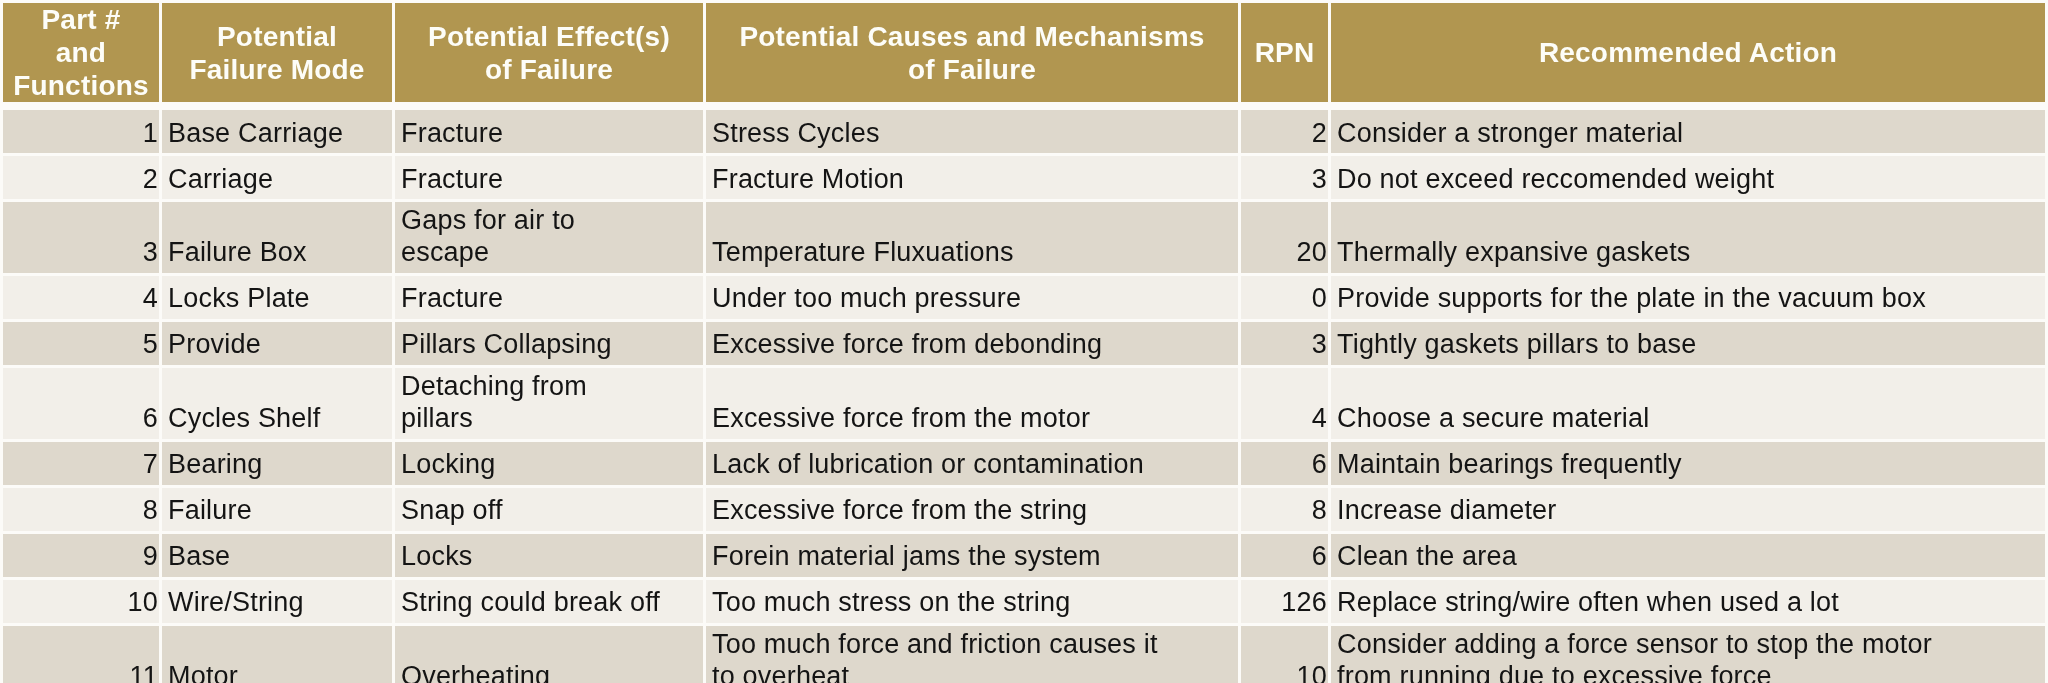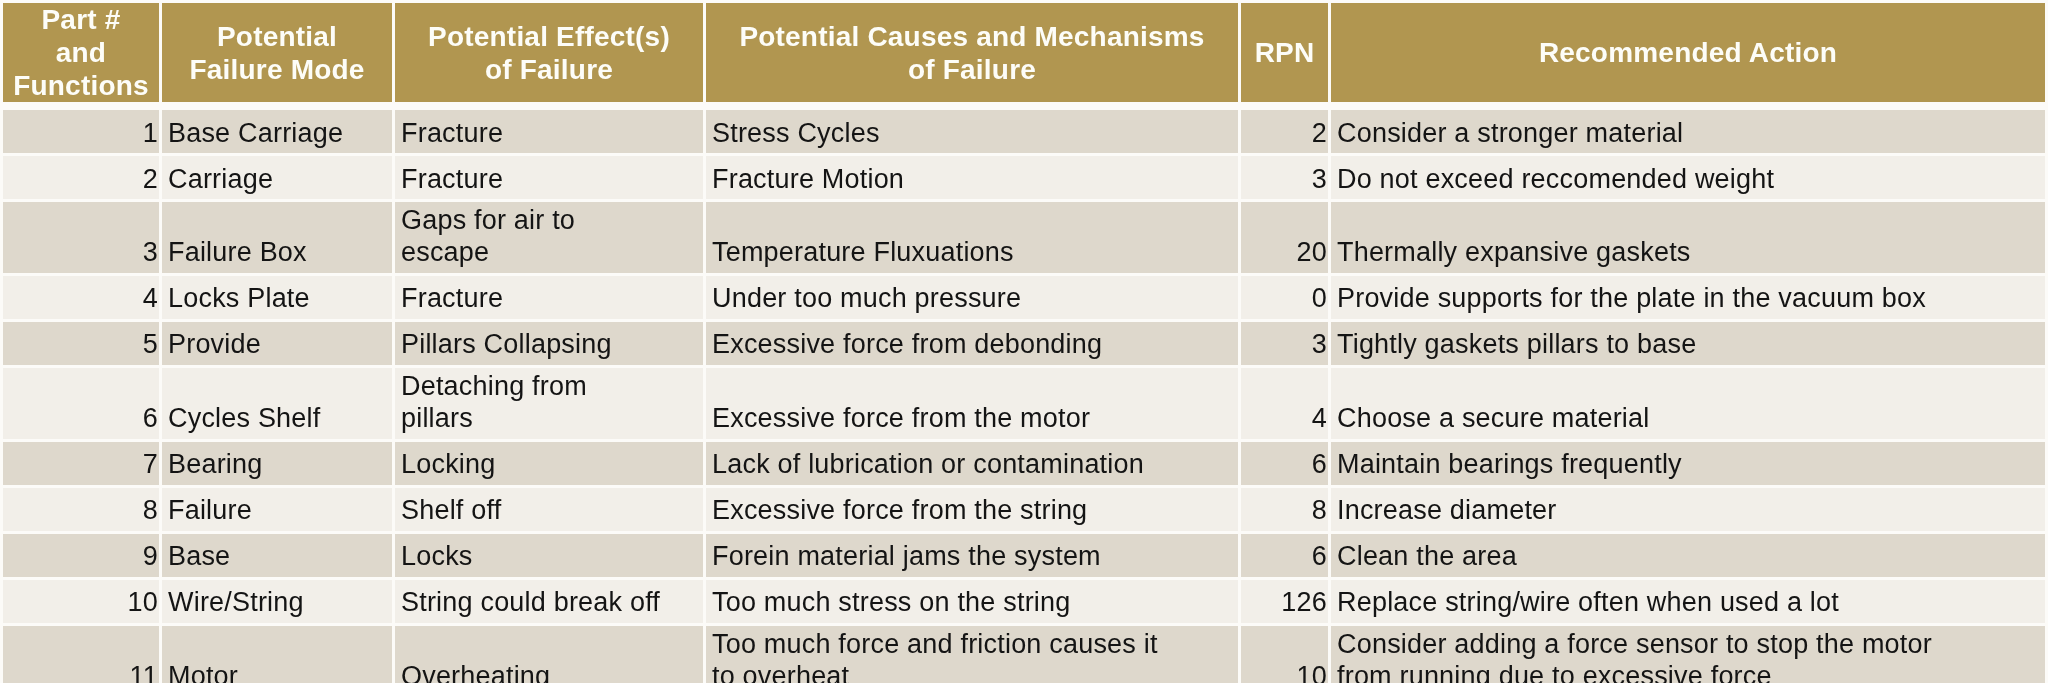--- a/index.html
+++ b/index.html
@@ -130,21 +130,21 @@
         <td class="num">7</td>
         <td>Bearing</td>
         <td>Locking</td>
         <td>Lack of lubrication or contamination</td>
         <td class="num">6</td>
         <td>Maintain bearings frequently</td>
       </tr>
       <tr class="light single">
         <td class="num">8</td>
         <td>Failure</td>
-        <td>Shelf off</td>
+        <td>Snap off</td>
         <td>Excessive force from the string</td>
         <td class="num">8</td>
         <td>Increase diameter</td>
       </tr>
       <tr class="dark single">
         <td class="num">9</td>
         <td>Base</td>
         <td>Locks</td>
         <td>Forein material jams the system</td>
         <td class="num">6</td>

